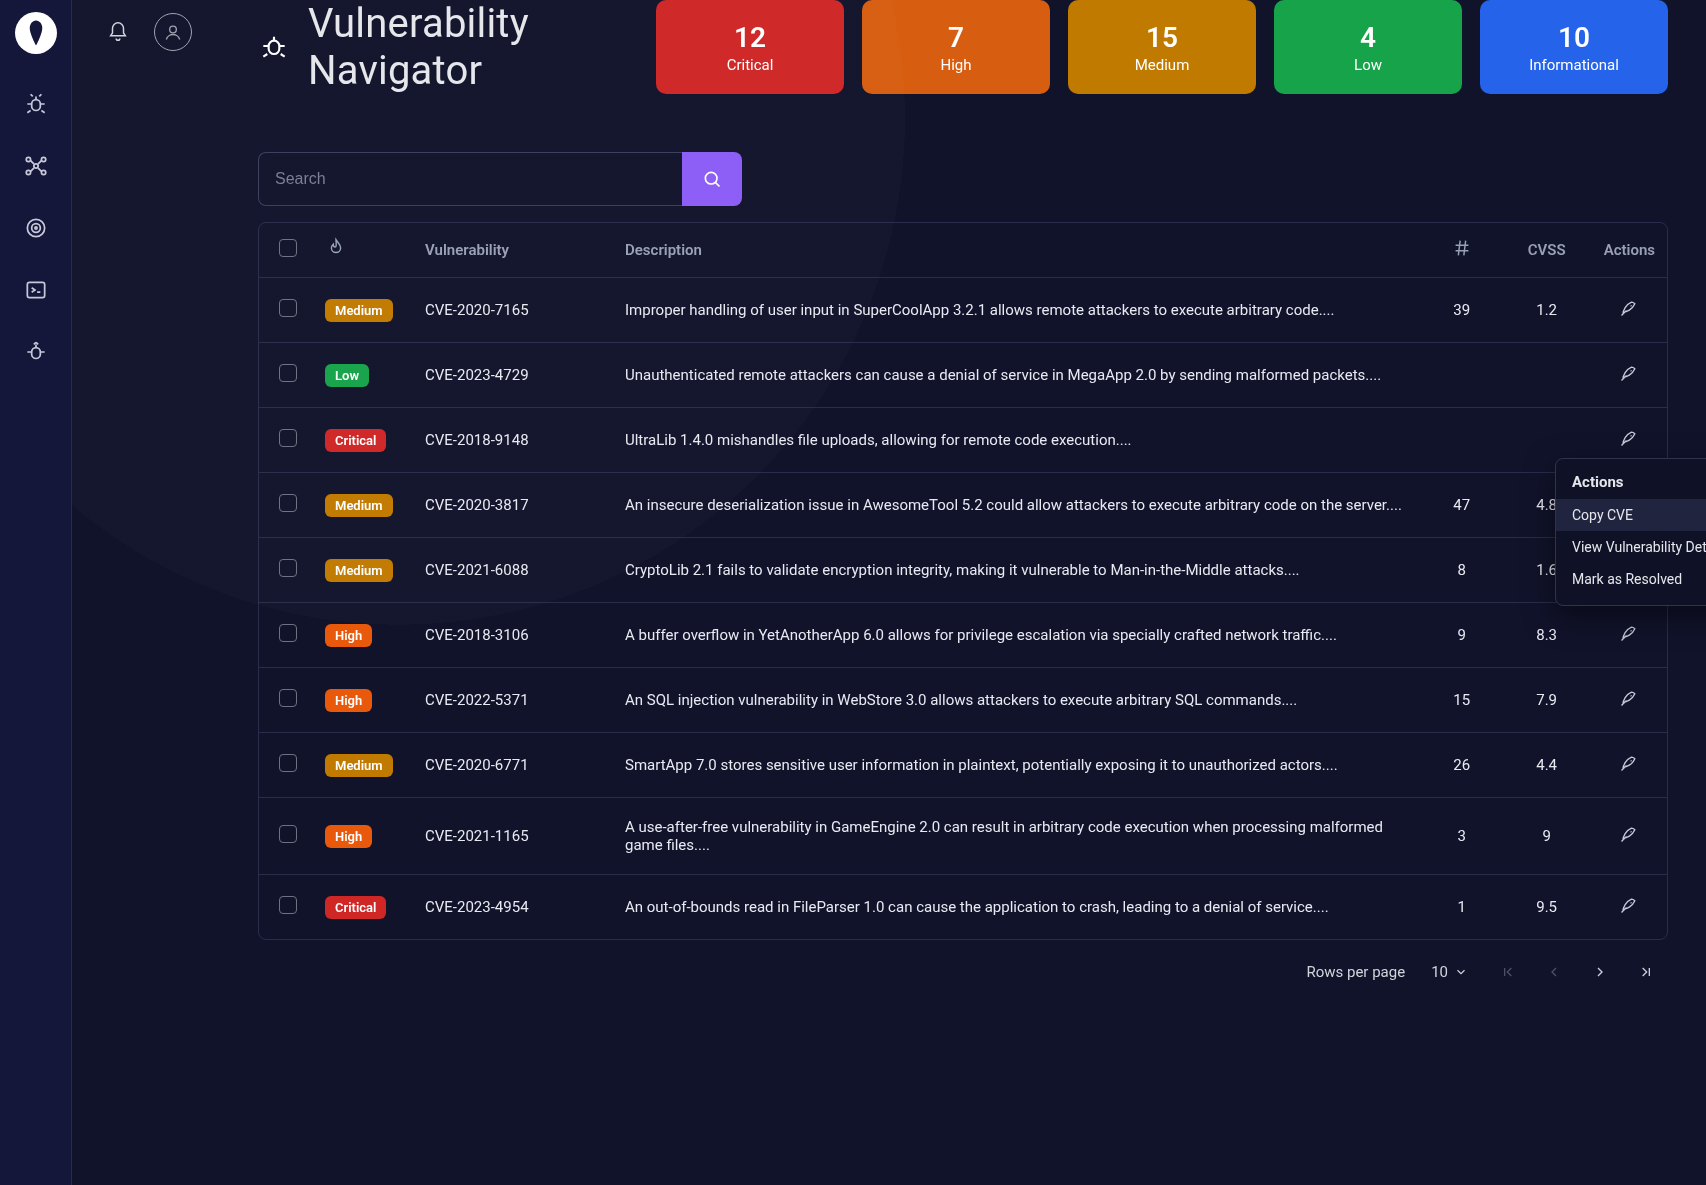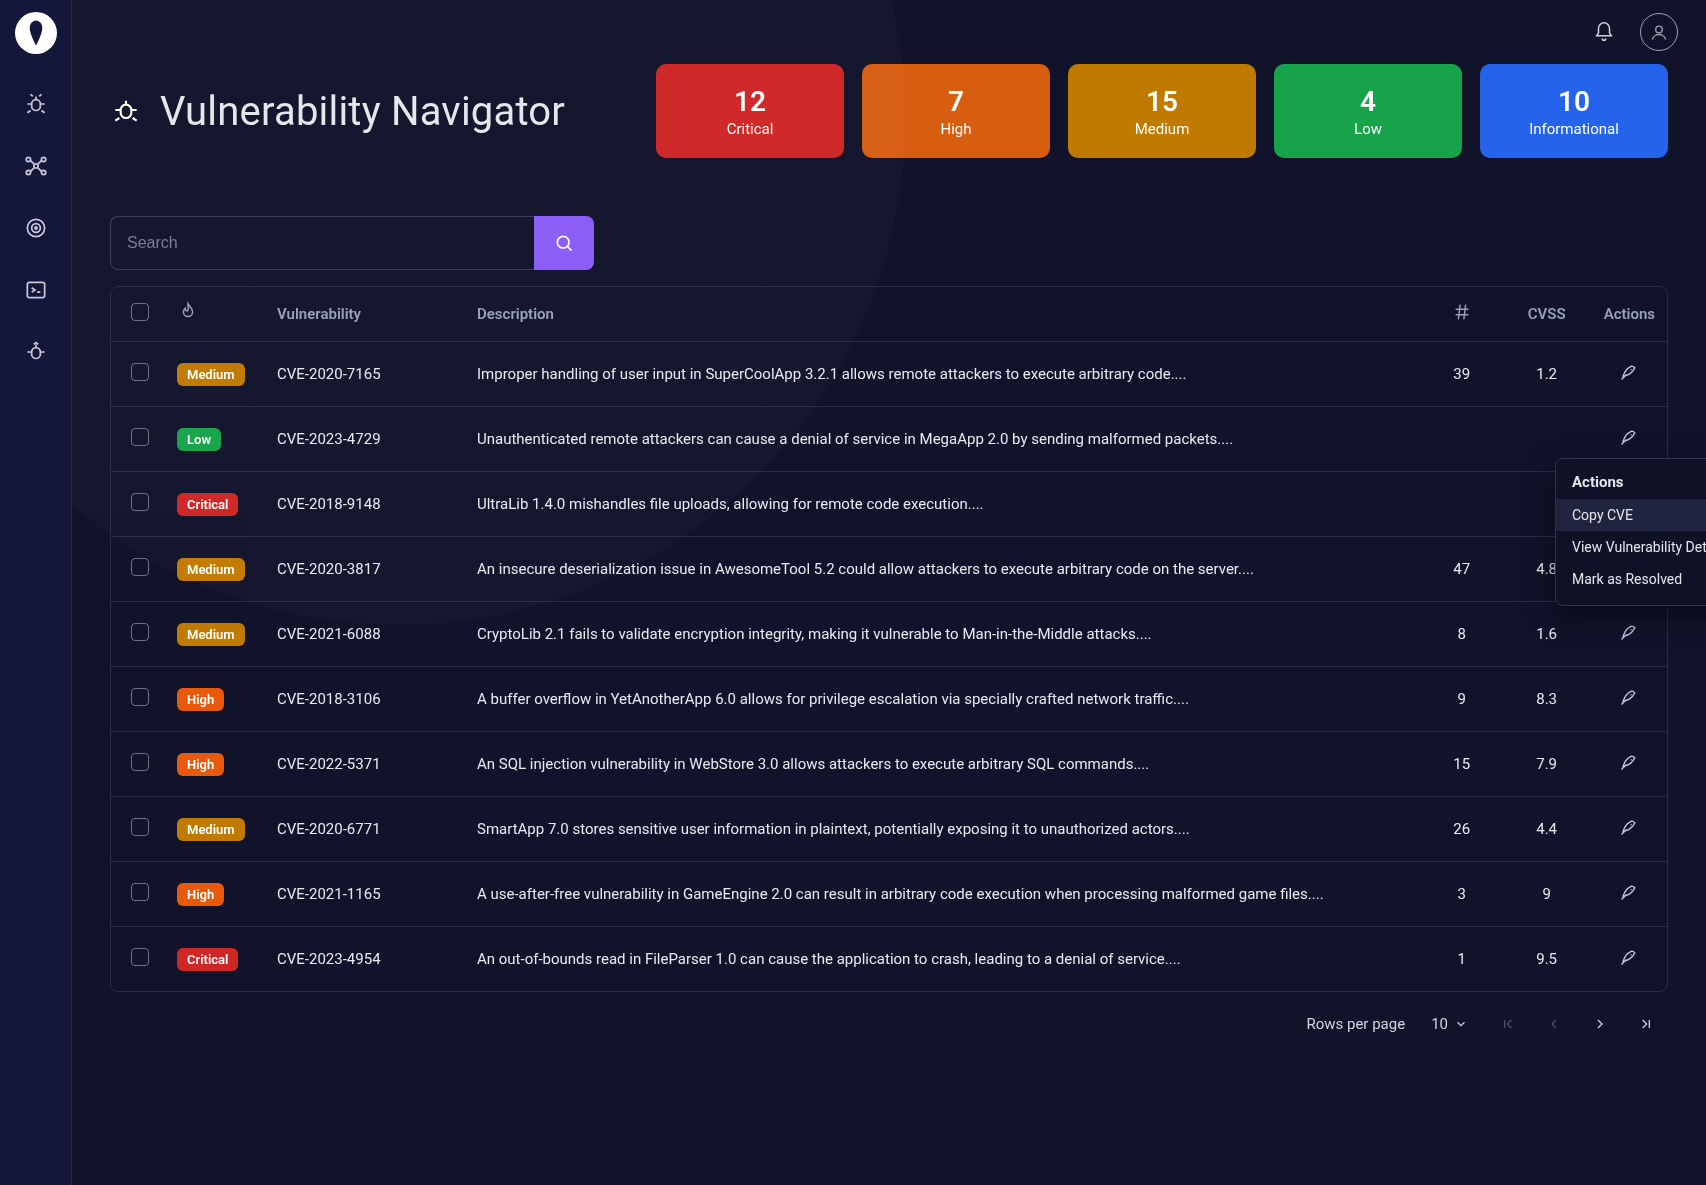--- a/index.html
+++ b/index.html
@@ -54,21 +54,21 @@
     display:flex;align-items:center;justify-content:center;
     color: #c7c9d9;
     border-radius: 8px;
     cursor: pointer;
   }
   .sidebar-icon svg { width: 26px; height: 26px; stroke: currentColor; fill: none; stroke-width: 1.6; }
   
   .main {
     flex: 1;
     display: flex;
-    flex-direction: column;
+    flex-direction: row;
     background:
       radial-gradient(transparent 0%, transparent 100%),
       var(--bg);
     position: relative;
   }
   .topbar {
     height: 64px;
     display:flex;
     justify-content: flex-end;
     align-items: center;

